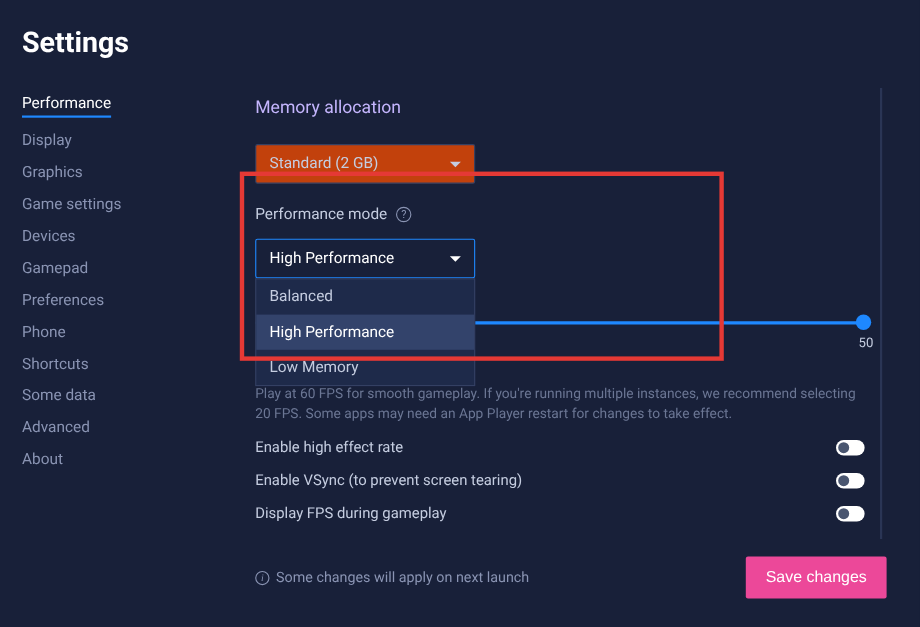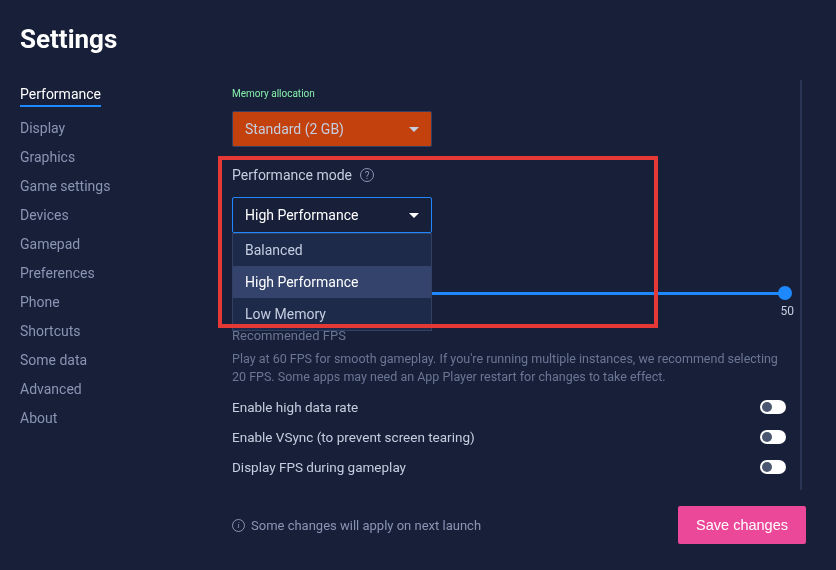--- a/index.html
+++ b/index.html
@@ -41,23 +41,23 @@
     color: #ffffff;
     border-bottom: 2px solid #1e88ff;
     padding-bottom: 3px;
   }
   .content {
     flex: 1;
     position: relative;
     padding: 8px 40px 0 32px;
   }
   .label {
-    color: #86efac;
-    font-size: 10px;
-    margin-bottom: 12px;
+    color: #c4b5fd;
+    font-size: 16px;
+    margin-bottom: 24px;
   }
   .select {
     border: 1px solid #344063;
     background: #c2410c;
     height: 36px;
     width: 200px;
     display: flex;
     align-items: center;
     padding: 0 12px;
     border-radius: 2px;
@@ -332,21 +332,21 @@
         <div class="fps-value">50</div>
       </div>
     </div>
 
     <div class="rec-fps">Recommended FPS</div>
 
     <div class="fps-help">Play at 60 FPS for smooth gameplay. If you're running multiple instances, we recommend selecting 20 FPS. Some apps may need an App Player restart for changes to take effect.</div>
 
     <div class="toggle-rows">
       <div class="toggle-row">
-        <span>Enable high data rate</span>
+        <span>Enable high effect rate</span>
         <div class="toggle"></div>
       </div>
       <div class="toggle-row">
         <span>Enable VSync (to prevent screen tearing)</span>
         <div class="toggle"></div>
       </div>
       <div class="toggle-row">
         <span>Display FPS during gameplay</span>
         <div class="toggle"></div>
       </div>

